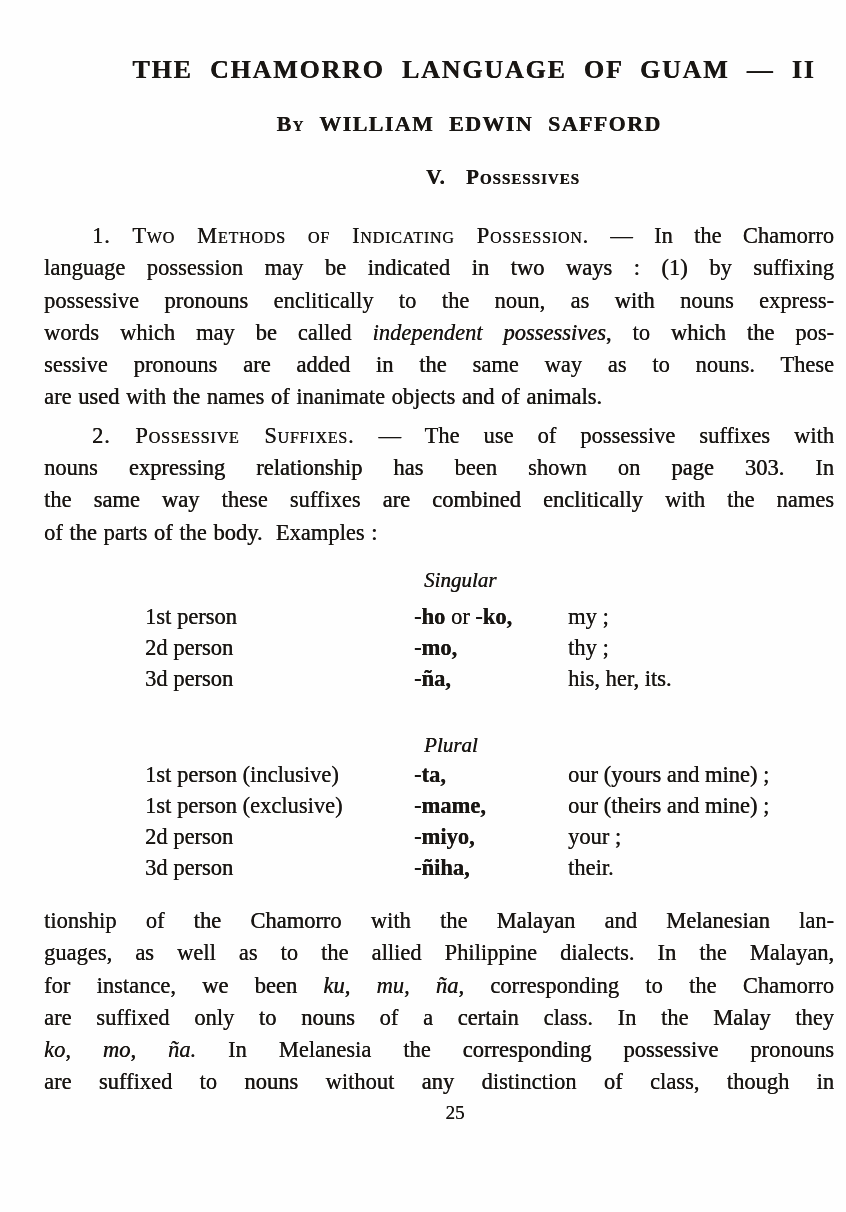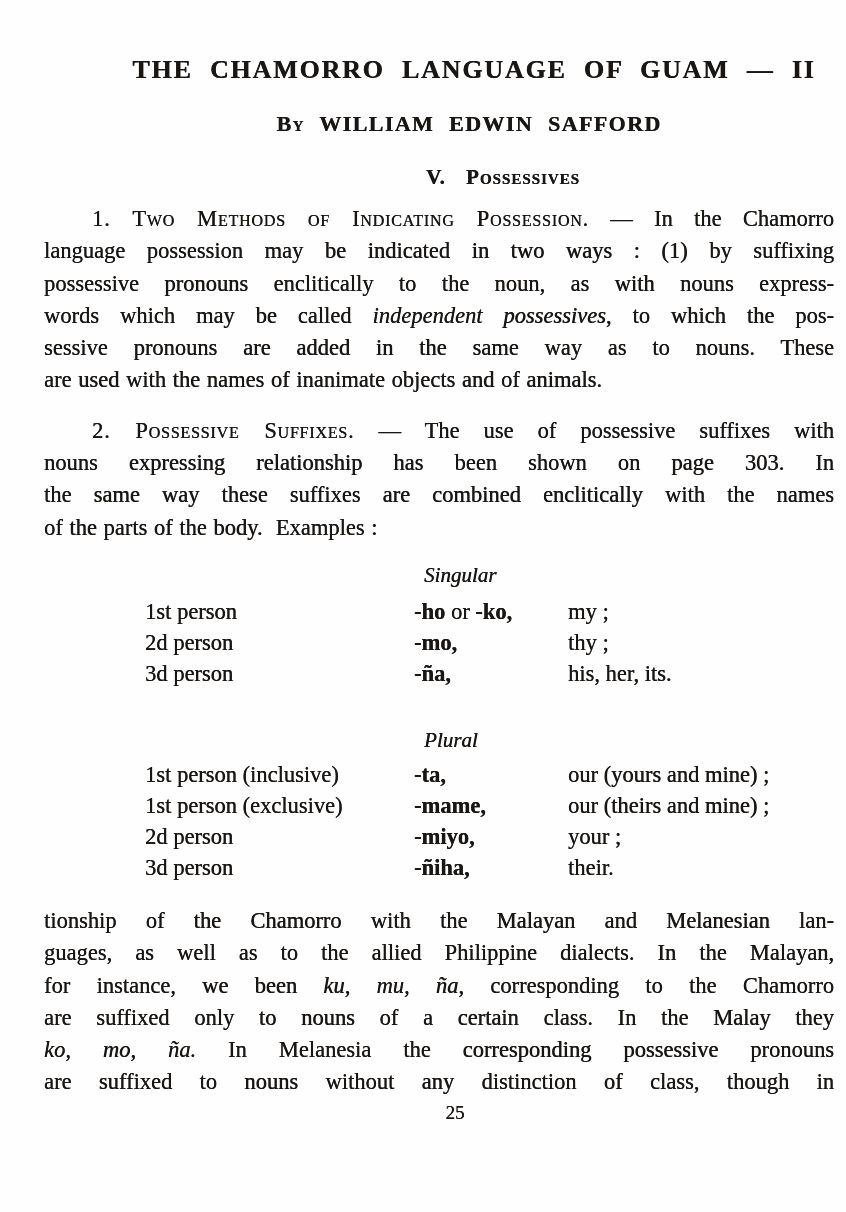--- a/index.html
+++ b/index.html
@@ -42,22 +42,22 @@
     margin-top: 27px;
     position: relative; left: 64px;
     text-align: center;
     font-size: 21px; font-weight: 700;
     font-variant: small-caps;
     letter-spacing: 1px; word-spacing: 14px;
     line-height: 26px;
   }
   
   .para { font-size: 22.5px; line-height: 32.3px; word-spacing: 1px; }
-  .p1 { margin-top: 13px; }
-  .p2 { margin-top: 18px; }
+  .p1 { margin-top: 30px; }
+  .p2 { margin-top: 6px; }
   .p3 { margin-top: 22px; }
   .line {
     text-align: justify;
     text-align-last: justify;
     height: 32.3px;
     overflow: hidden;
   }
   .line.short { text-align-last: left; white-space: pre-wrap; }
   .line.indent { text-indent: 48px; }
   .seg-n { font-style: normal; }
@@ -68,21 +68,21 @@
   .table-header {
     margin-left: 380px;
     font-style: italic;
     font-size: 21px;
     line-height: 28px;
   }
   .th1 { margin-top: 17px; }
   .th2 { margin-top: 37px; }
   .ptable { margin-left: 101px; font-size: 22.5px; font-family: Liberation Serif, serif; }
   .t1 { margin-top: 7px; }
-  .t2 { margin-top: 5px; }
+  .t2 { }
   .trow {
     display: grid;
     grid-template-columns: 269px 154px auto;
     height: 31px;
     line-height: 31px;
   }
   .cell { overflow: hidden; white-space: pre; }
   
   #page-number {
     margin-top: 2px;

